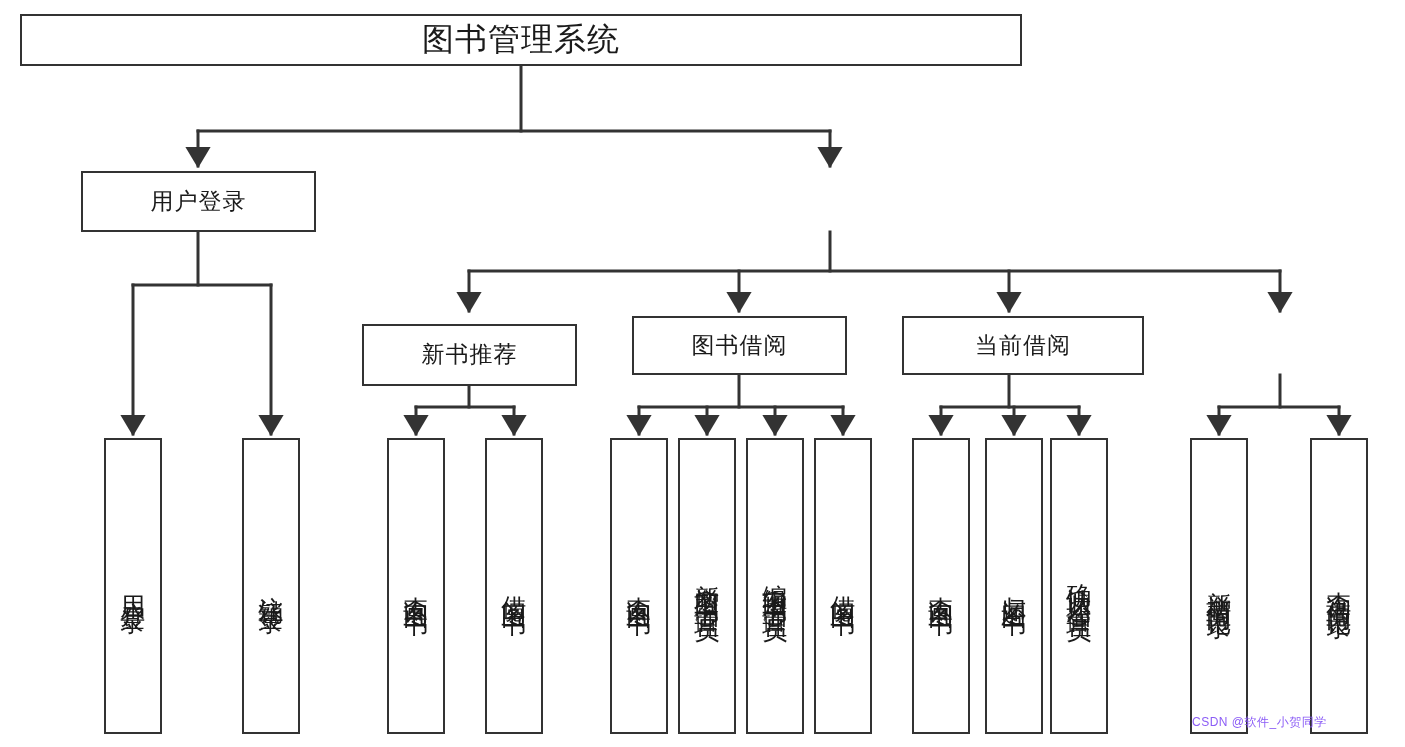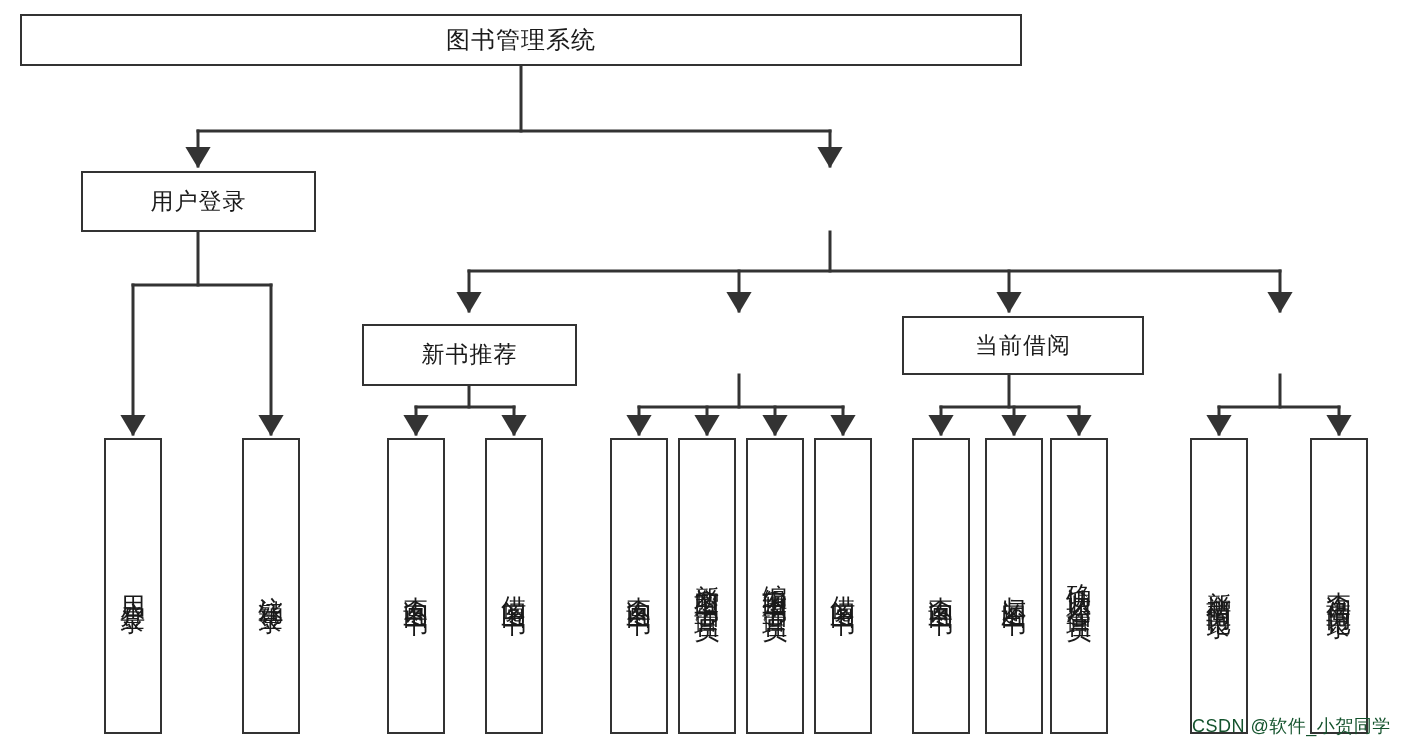--- a/index.html
+++ b/index.html
@@ -35,40 +35,40 @@
     display:block;
     text-align:center;
     line-height:1.18;
     white-space:pre;
   }
   
   .node.h .label{
     font-size:23px;
     letter-spacing:1px;
   }
-  .node.root .label{ font-size:24px; }
+  .node.root .label{ font-size:32px; }
   
   .node.v{
     align-items:center;
     justify-content:center;
   }
   .node.v .label{
     writing-mode:vertical-rl;
     text-orientation:upright;
     font-size:25px;
     line-height:1.05;
     letter-spacing:5px;
     max-height:278px;
   }
   .watermark{
     position:absolute;
     left:1192px;
     top:714px;
-    font-size:18px;
-    color:#14532d;
+    font-size:12px;
+    color:#8b5cf6;
     white-space:nowrap;
     z-index:3;
     letter-spacing:0.5px;
     text-align:right;
   }
 </style>
 </head>
 <body>
 
 <div id="canvas">
@@ -127,20 +127,23 @@
     <span class="label">图书管理系统</span>
   </div>
 
   <div class="node h" style="left: 81px; top: 171px; width: 235px; height: 61px;">
     <span class="label">用户登录</span>
   </div>
 
   <div class="node h" style="left: 362px; top: 324px; width: 215px; height: 62px;">
     <span class="label">新书推荐</span>
   </div>
+  <div class="node h" style="left: 632px; top: 316px; width: 215px; height: 59px;">
+    <span class="label">图书借阅</span>
+  </div>
   <div class="node h" style="left: 902px; top: 316px; width: 242px; height: 59px;">
     <span class="label">当前借阅</span>
   </div>
 
   <div class="node v" style="left: 104px; top: 438px; width: 58px; height: 296px;">
     <span class="label">用户登录</span>
   </div>
   <div class="node v" style="left: 242px; top: 438px; width: 58px; height: 296px;">
     <span class="label">注销登录</span>
   </div>

